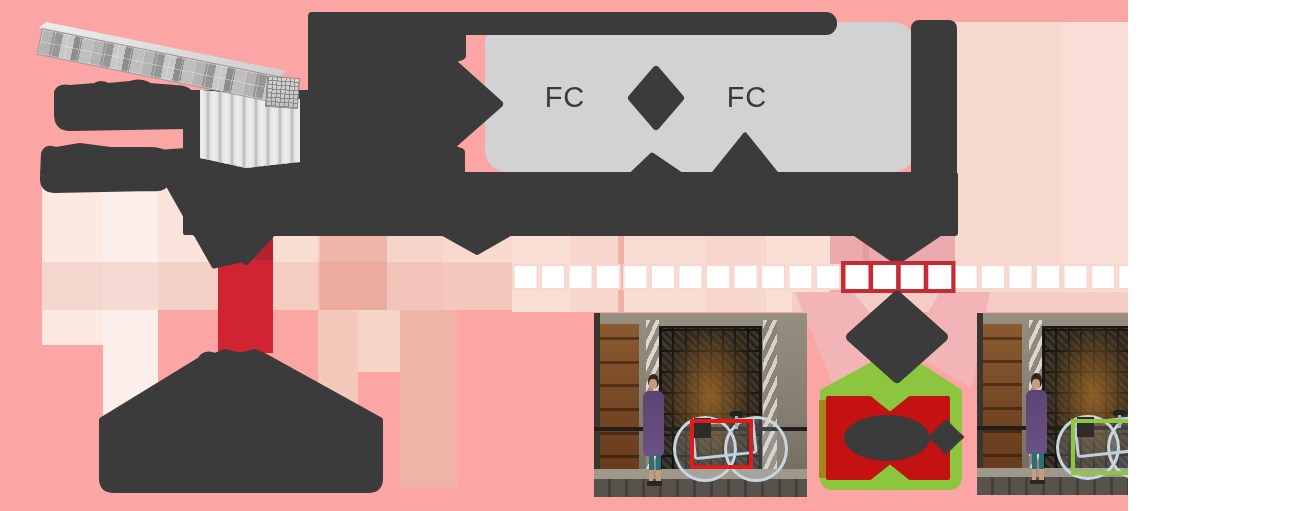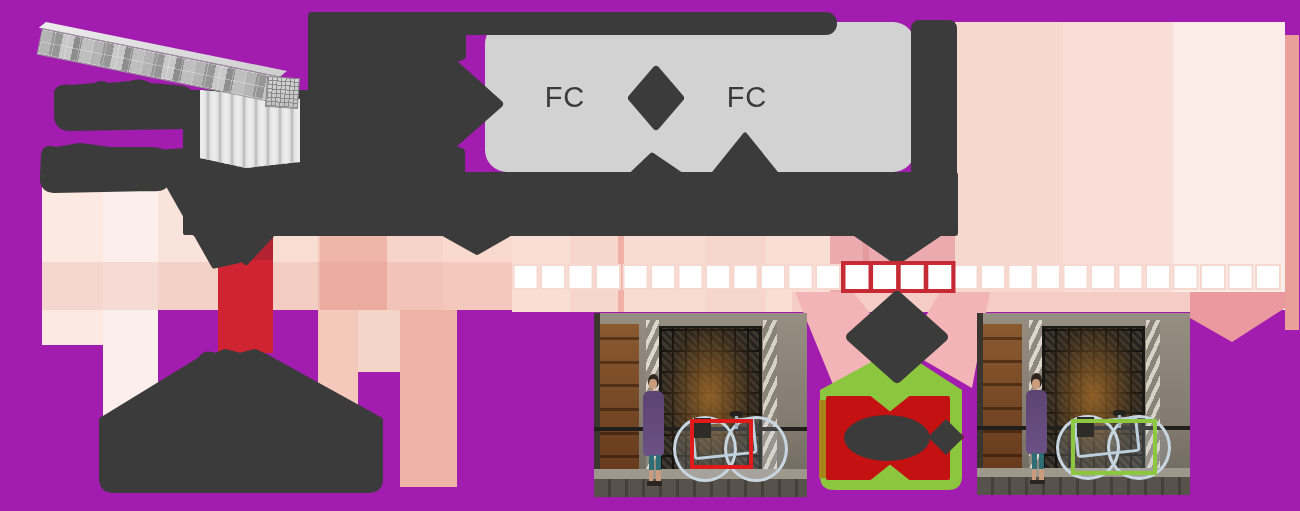--- a/index.html
+++ b/index.html
@@ -1,16 +1,16 @@
 <!DOCTYPE html>
 <html><head>
 <meta charset="utf-8">
 <style>
   html,body{margin:0;padding:0;background:#fff;font-family:"Liberation Sans",sans-serif;}
-  #stage{position:relative;width:1300px;height:511px;background:#a21caf;overflow:hidden;}
+  #stage{position:relative;width:1128px;height:511px;background:#fca5a5;overflow:hidden;}
   #stage svg{position:absolute;left:0;top:0;}
   .fc-label{font-family:"Liberation Sans",sans-serif;font-size:29px;fill:#3a3a3a;letter-spacing:1px;}
   
   .bar3d{position:absolute;left:40px;top:20px;width:280px;height:110px;z-index:5;}
   .bar-body{position:absolute;left:2px;top:8px;width:244px;height:25px;transform:rotate(11.5deg);transform-origin:left top;
     background-image:
       repeating-linear-gradient(90deg, rgba(255,255,255,.28) 0 1px, rgba(0,0,0,0) 1px 13px),
       repeating-linear-gradient(0deg, rgba(255,255,255,.30) 0 1px, rgba(0,0,0,0) 1px 12px),
       repeating-linear-gradient(90deg,#b4b4b4 0 11px,#969696 11px 21px,#c8c8c8 21px 33px,#8d8d8d 33px 41px,#bfbfbf 41px 52px);
     border:1px solid #9a9a9a;}

